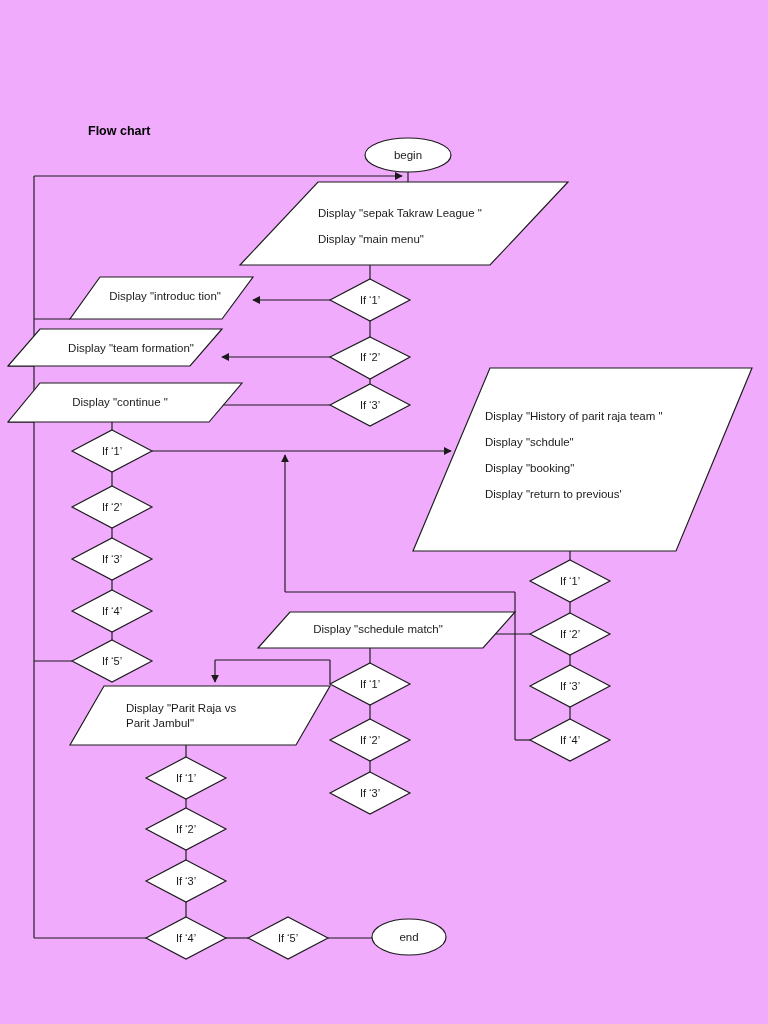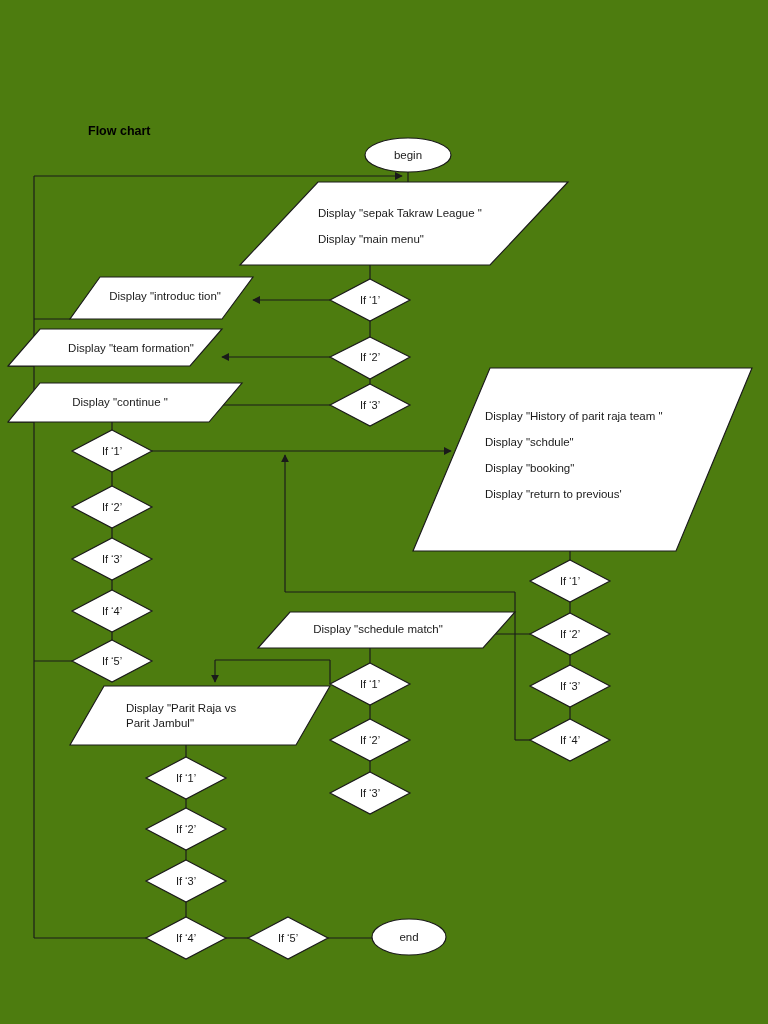--- a/index.html
+++ b/index.html
@@ -10,21 +10,21 @@
   body {
     width: 768px;
     height: 1024px;
     font-family: "Liberation Sans", sans-serif;
     overflow: hidden;
   }
   #canvas {
     position: relative;
     width: 768px;
     height: 1024px;
-    background: #4d7c0f;
+    background: #f0abfc;
   }
   svg#flow {
     position: absolute;
     left: 0;
     top: 0;
     width: 768px;
     height: 1024px;
   }
   .shape {
     fill: #ffffff;

